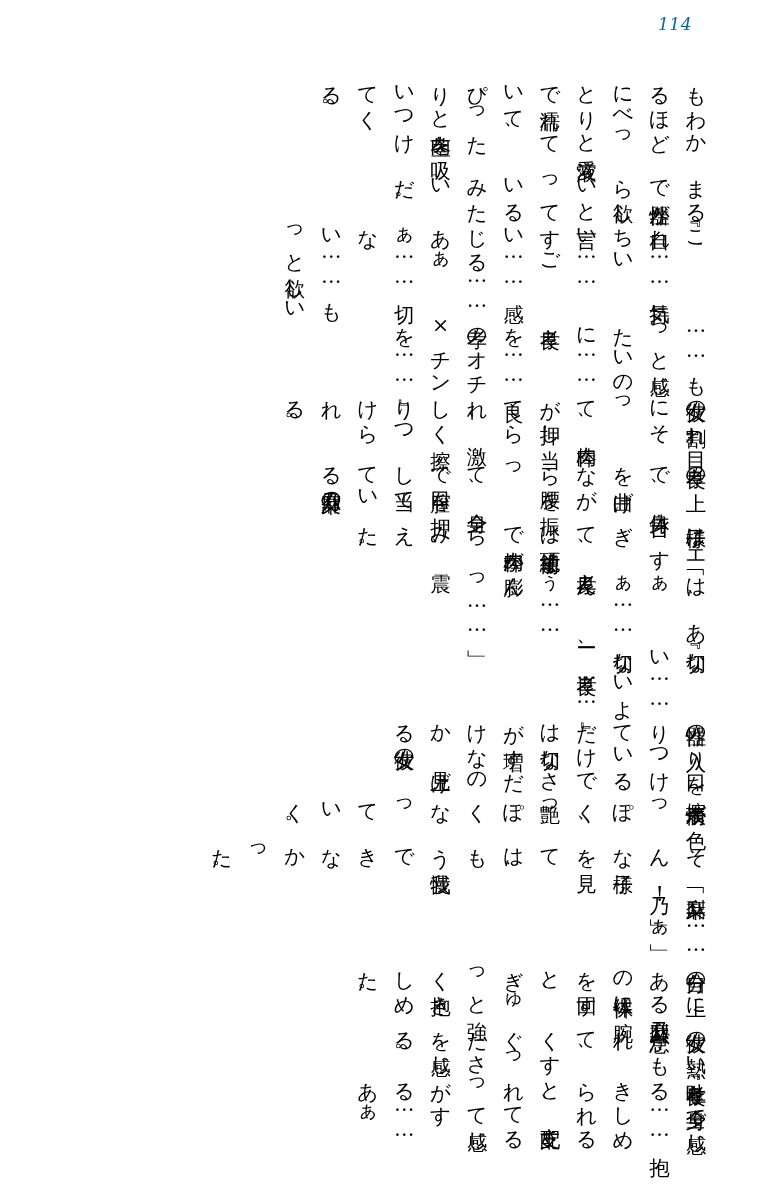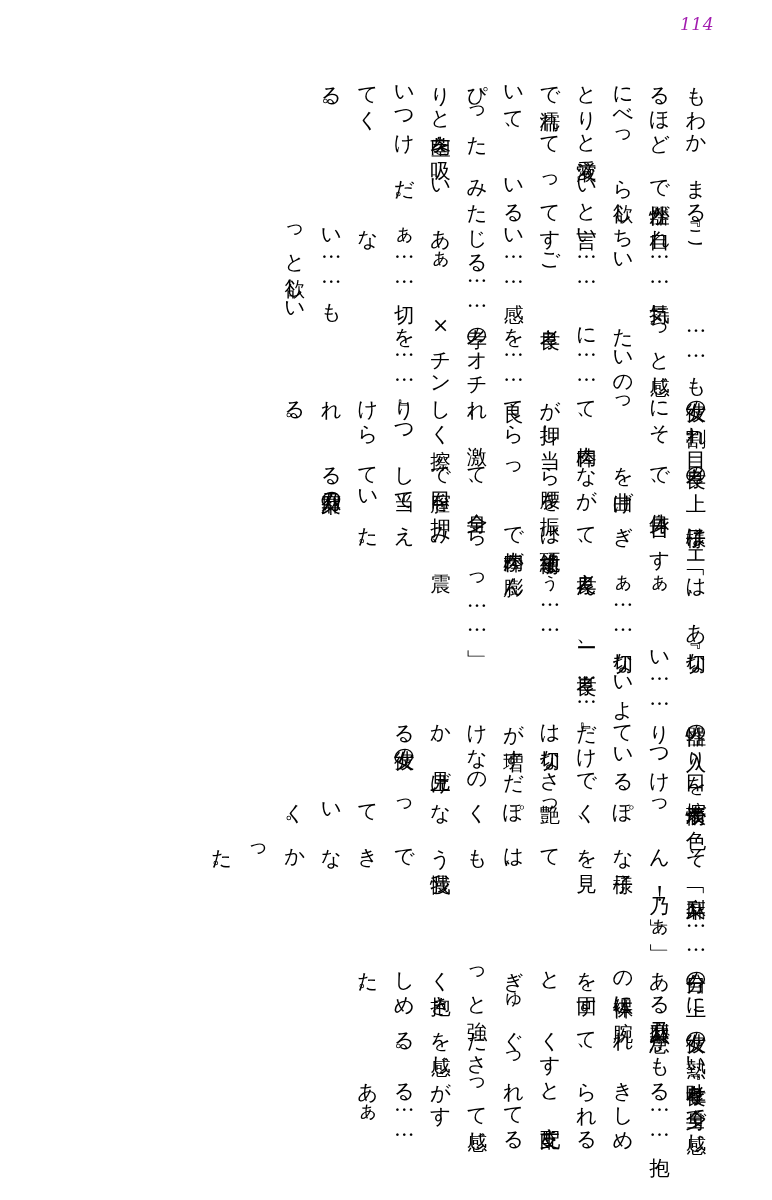--- a/index.html
+++ b/index.html
@@ -19,25 +19,25 @@
   .page {
     position: absolute;
     inset: 0;
     background: #ffffff;
   }
 
   
   .page-number {
     position: absolute;
     top: 14px;
-    right: 58px;
+    right: 80px;
     font-family: "DejaVu Serif", "Liberation Serif", serif;
     font-style: italic;
     font-size: 17px;
-    color: #a21caf;
+    color: #0369a1;
     letter-spacing: 0.5px;
   }
 
   
   .text-block {
     position: absolute;
     top: 72px;
     left: 60px;
     right: 58px;
     height: 1080px;

